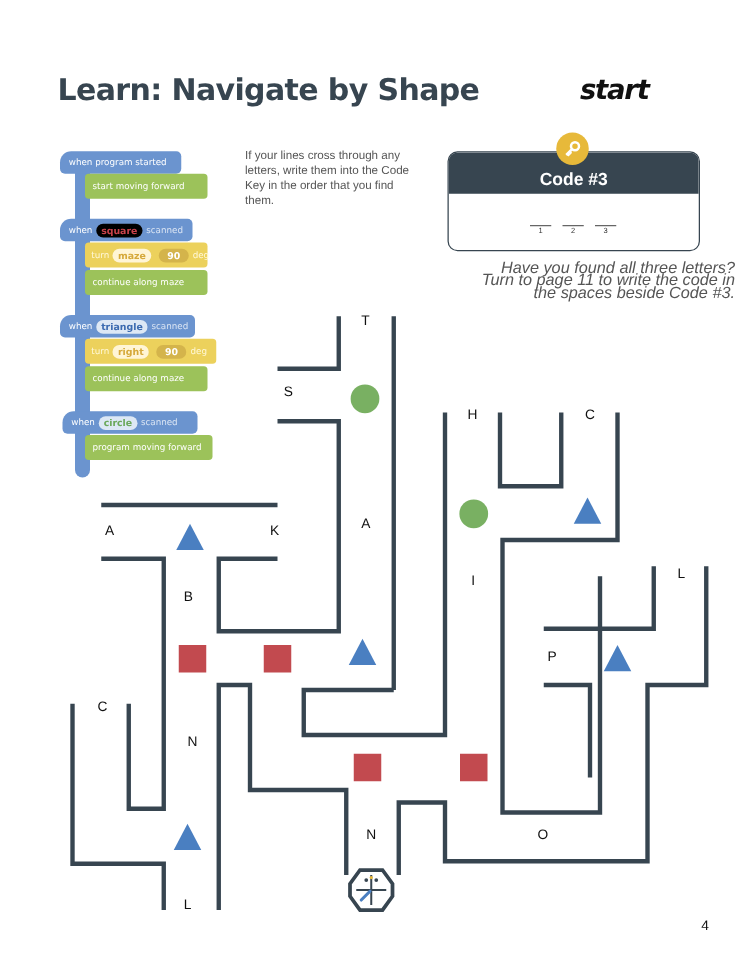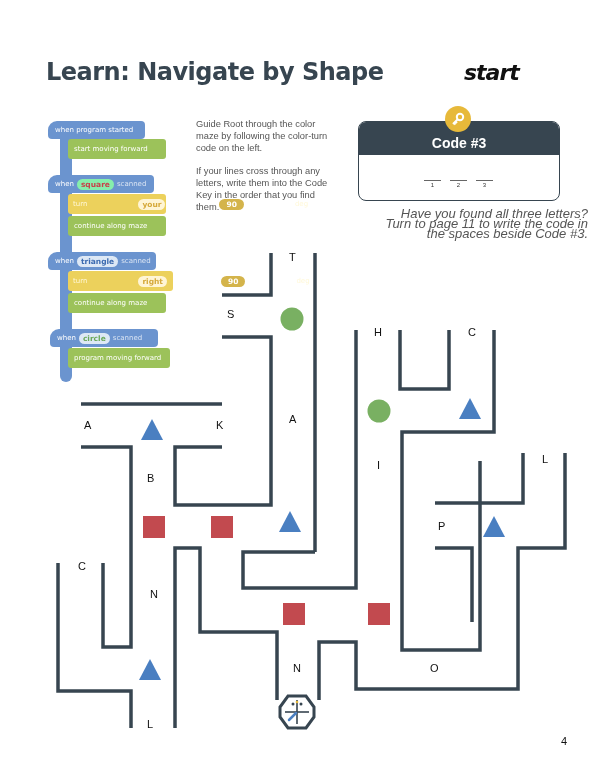--- a/index.html
+++ b/index.html
@@ -13,23 +13,23 @@
   .card-head{background:#374550;height:33px;color:#fff;font-weight:bold;font-size:14px;text-align:center;line-height:42px;}
   .key{position:absolute;left:445px;top:106px;width:26px;height:26px;border-radius:50%;background:#e7b93a;display:flex;align-items:center;justify-content:center;}
   .slots{position:absolute;left:424px;top:180px;display:flex;gap:9px;}
   .slot{width:17px;border-top:1px solid #666;font-size:6px;text-align:center;color:#333;padding-top:1px;}
   .note{position:absolute;left:372px;top:209px;width:216px;font-size:13px;font-style:italic;color:#555;text-align:right;line-height:10px;}
   
   .blk{position:absolute;font-family:"DejaVu Sans",sans-serif;font-size:7px;color:#fff;box-sizing:border-box;display:flex;align-items:center;}
   .hat{background:#6b94cf;border-radius:9px 4px 4px 4px;height:18px;padding:0 7px;}
   .spine{position:absolute;background:#6b94cf;width:12px;}
   .green{background:#9cc25a;border-radius:3px;height:20px;padding:0 6px;}
-  .yellow{background:#ecd15c;border-radius:3px;height:20px;padding:0 5px;color:#fff8d8;gap:48px;}
+  .yellow{background:#ecd15c;border-radius:3px;height:20px;padding:0 5px;color:#fff8d8;}
   .pill{border-radius:6px;padding:1px 4px;margin:0 3px;font-weight:bold;font-size:7.5px;}
-  .pill.sq{background:#86efac;color:#c8424a;}
+  .pill.sq{background:#000000;color:#c8424a;}
   .pill.tr{background:#dde8f5;color:#3c6bb0;}
   .pill.ci{background:#dde8f5;color:#6aa85a;}
   .pill.lf{background:#fff5d5;color:#d6a93a;}
   .pill.deg{background:#d4b44b;color:#fff;padding:1px 7px;}
   .faint{opacity:.75}
   
   .lbl{position:absolute;font-size:11px;color:#111;}
   .pg{position:absolute;left:561px;top:735px;font-size:11px;color:#111;}
 </style>
 </head>
@@ -48,21 +48,21 @@
     <span>start moving forward</span>
   </div>
 
   <div class="blk hat" style="left:48px;top:175px;width:106px;">
     <span>when</span>
     <span class="pill sq">square</span>
     <span class="faint">scanned</span>
   </div>
   <div class="blk yellow" style="left:68px;top:194px;width:98px;">
     <span>turn</span>
-    <span class="pill lf">your</span>
+    <span class="pill lf">maze</span>
     <span class="pill deg">90</span>
     <span>deg</span>
   </div>
   <div class="blk green" style="left:68px;top:216px;width:98px;">
     <span>continue along maze</span>
   </div>
 
   <div class="blk hat" style="left:48px;top:252px;width:108px;">
     <span>when</span>
     <span class="pill tr">triangle</span>
@@ -82,21 +82,20 @@
     <span>when</span>
     <span class="pill ci">circle</span>
     <span class="faint">scanned</span>
   </div>
   <div class="blk green" style="left:68px;top:348px;width:102px;">
     <span>program moving forward</span>
   </div>
 </div>
 
 <div class="instr">
-  <p>Guide Root through the color maze by following the color-turn code on the left.</p>
   <p>If your lines cross through any letters, write them into the Code Key in the order that you find them.</p>
 </div>
 
 <div class="card">
   <div class="card-head">Code #3</div>
 </div>
 <div class="key">
   <svg width="16" height="16" viewBox="0 0 16 16">
       <circle cx="10" cy="6" r="3.2" fill="none" stroke="#fff" stroke-width="2"></circle>
       <path d="M8 8 L3 13 M4 12 L5.5 13.5 M5.5 10.5 L7 12" stroke="#fff" stroke-width="2" fill="none"></path>

